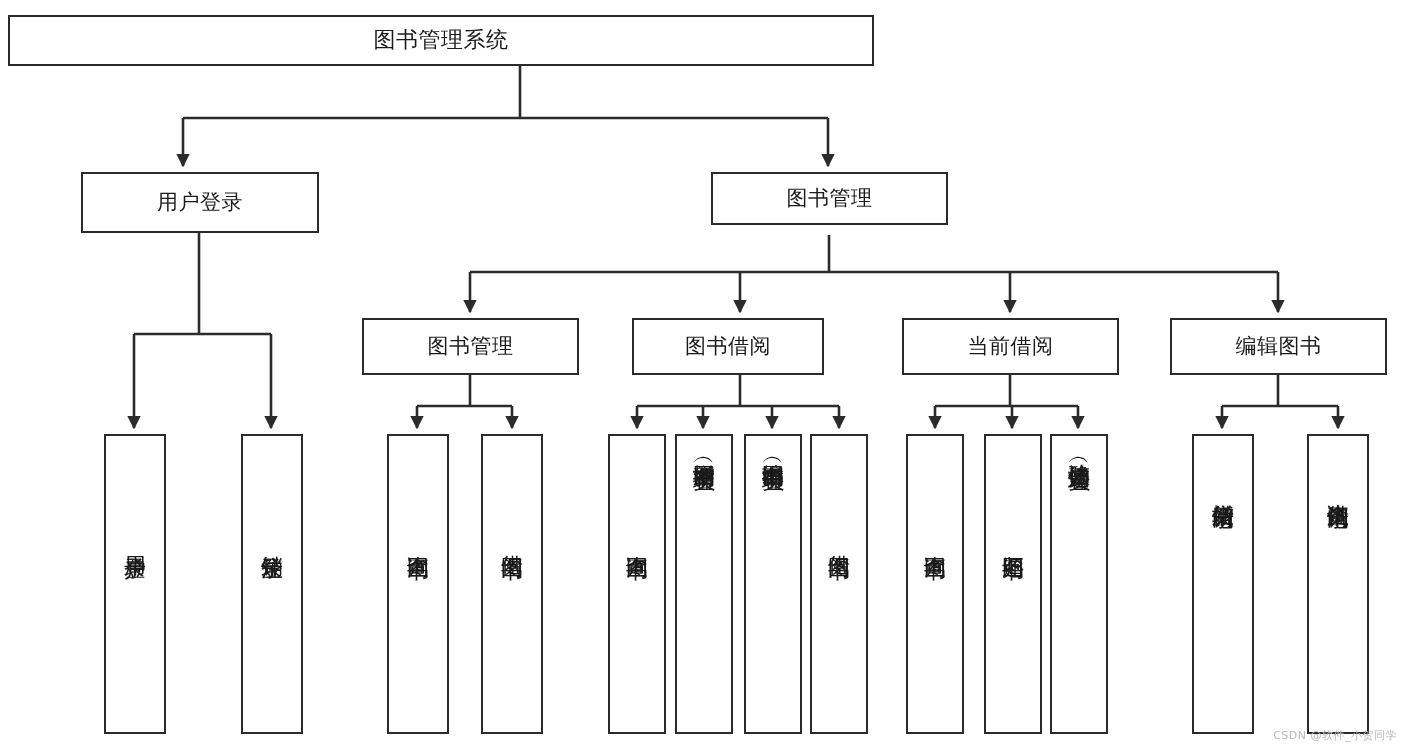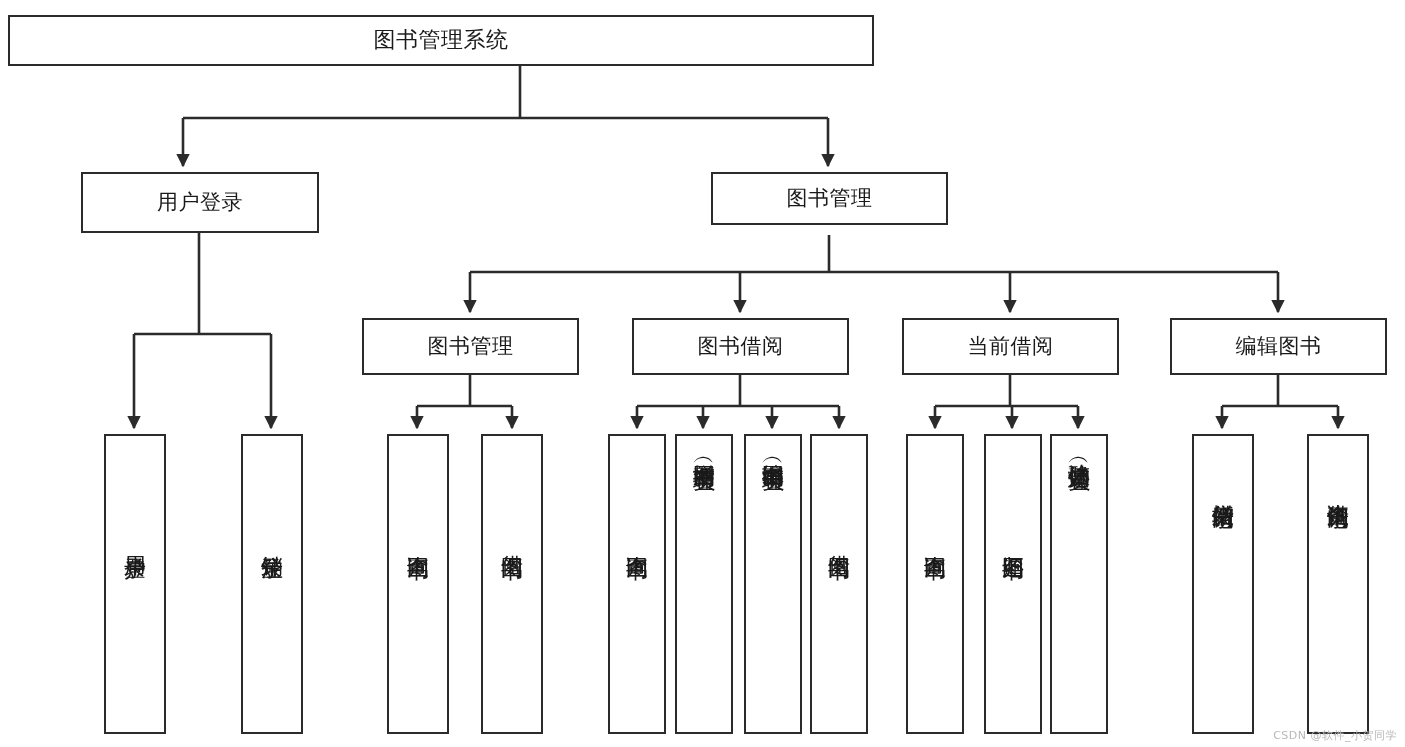--- a/index.html
+++ b/index.html
@@ -149,21 +149,21 @@
   </div>
 
   <div class="node h-node" style="left:711px; top:172px; width:237px; height:53px;">
     <span class="node-label">图书管理</span>
   </div>
 
   <div class="node h-node" style="left:362px; top:318px; width:217px; height:57px;">
     <span class="node-label">图书管理</span>
   </div>
 
-  <div class="node h-node" style="left:632px; top:318px; width:217px; height:57px;">
+  <div class="node h-node" style="left:632px; top:318px; width:192px; height:57px;">
     <span class="node-label">图书借阅</span>
   </div>
 
   <div class="node h-node" style="left:902px; top:318px; width:217px; height:57px;">
     <span class="node-label">当前借阅</span>
   </div>
 
   <div class="node h-node" style="left:1170px; top:318px; width:217px; height:57px;">
     <span class="node-label">编辑图书</span>
   </div>

